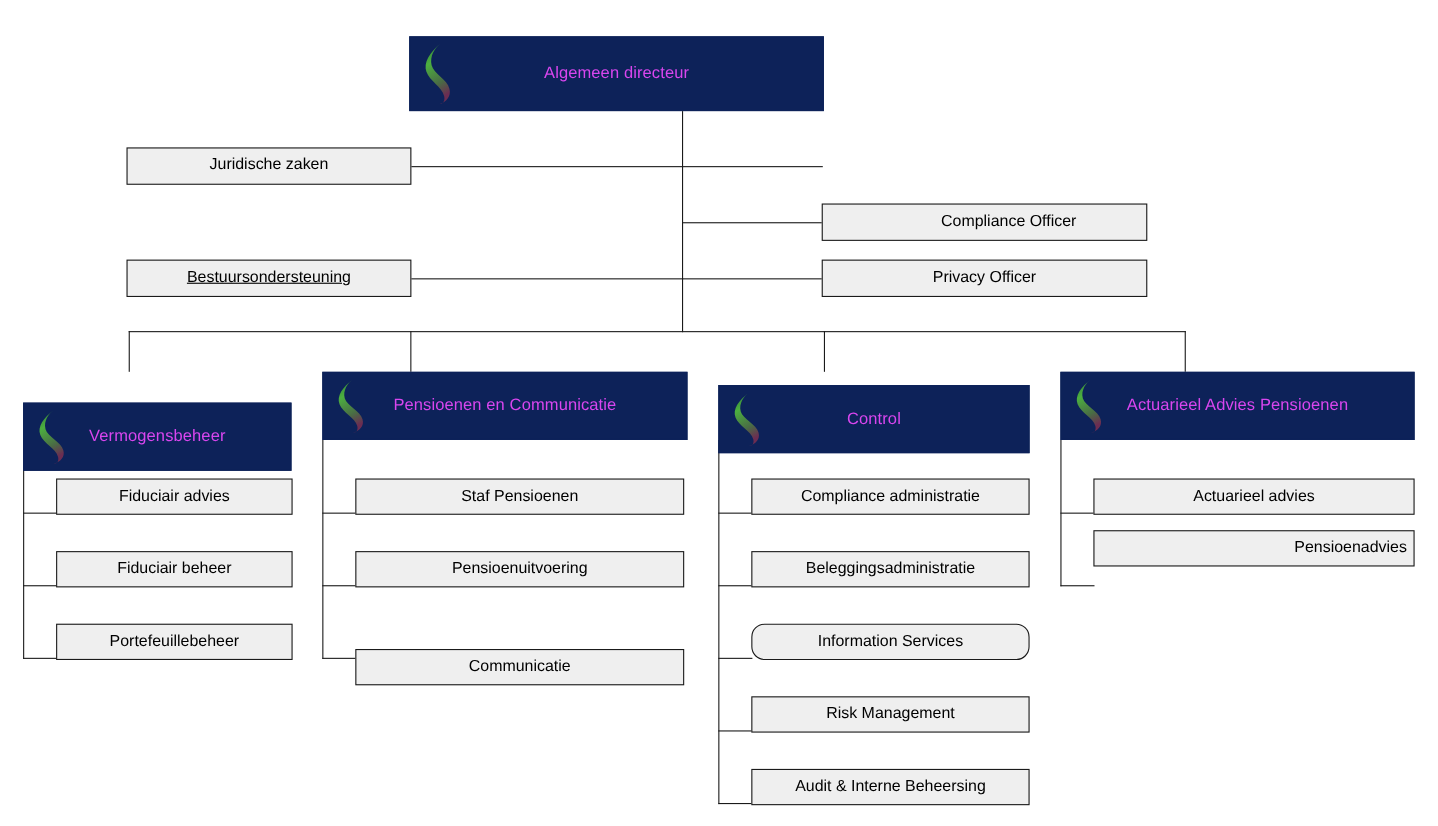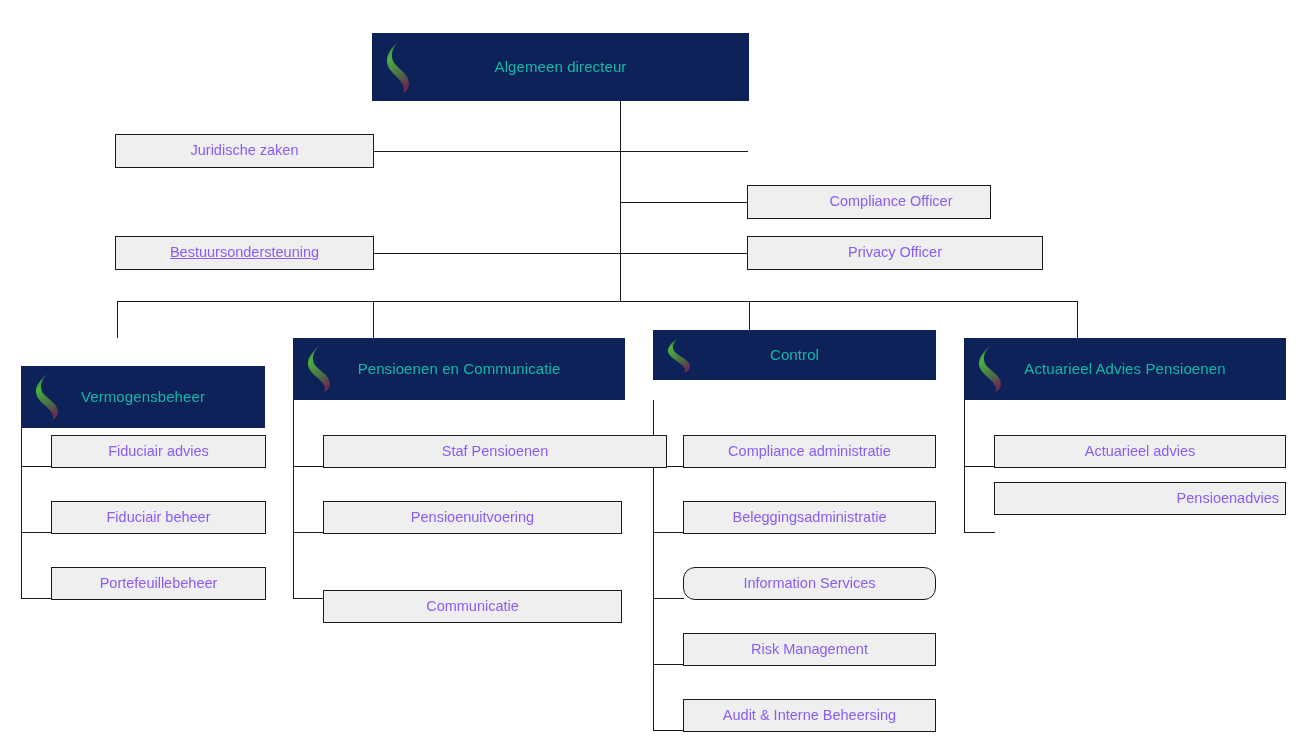--- a/index.html
+++ b/index.html
@@ -22,28 +22,28 @@
     position: absolute;
     box-sizing: border-box;
     display: flex;
     align-items: center;
     justify-content: center;
     text-align: center;
   }
   .box-navy {
     background: #0d2259;
     border: 1px solid #0d2259;
-    color: #14b8a6;
+    color: #d946ef;
     font-size: 15px;
     letter-spacing: .1px;
   }
   .box-gray {
     background: #efefef;
     border: 1px solid #1a1a1a;
-    color: #8b5cf6;
+    color: #000000;
     font-size: 14.5px;
   }
   .box-label {
     display: block;
     padding: 0 6px;
     line-height: 1.1;
   }
   
   .logo-swoosh {
     position: absolute;
@@ -129,21 +129,21 @@
     <span class="box-label">Algemeen directeur</span>
   </div>
 
   <div class="box box-gray" style="left:115px; top:134px; width:259px; height:34px;">
     <span class="box-label">Juridische zaken</span>
   </div>
   <div class="box box-gray" style="left:115px; top:236px; width:259px; height:34px;text-decoration:underline;">
     <span class="box-label">Bestuursondersteuning</span>
   </div>
 
-  <div class="box box-gray" style="left:747px; top:185px; width:244px; height:34px;padding-left:44px;">
+  <div class="box box-gray" style="left:747px; top:185px; width:296px; height:34px;padding-left:44px;">
     <span class="box-label">Compliance Officer</span>
   </div>
   <div class="box box-gray" style="left:747px; top:236px; width:296px; height:34px;">
     <span class="box-label">Privacy Officer</span>
   </div>
 
   <div class="box box-navy" style="left:21px; top:338px; width:244px; height:62px;margin-top:28px;">
     <svg class="logo-swoosh" viewBox="0 0 40 68" preserveAspectRatio="none">
       <defs>
         <linearGradient id="sw1" x1="0" y1="0" x2="0.25" y2="1">
@@ -176,31 +176,31 @@
           <stop offset="35%" stop-color="#4caf3f"></stop>
           <stop offset="75%" stop-color="#4a6b45"></stop>
           <stop offset="100%" stop-color="#6b2d52"></stop>
         </linearGradient>
       </defs>
       <path d="M20,2 C10,12 4,22 7,32 C10,42 22,48 24,58 C25,63 23,66 20,66
                C26,64 31,58 29,50 C27,40 14,34 12,25 C10,15 15,7 20,2 Z" fill="url(#sw2)"></path>
     </svg>
     <span class="box-label">Pensioenen en Communicatie</span>
   </div>
-  <div class="box box-gray" style="left:323px; top:435px; width:344px; height:33px;">
+  <div class="box box-gray" style="left:323px; top:435px; width:299px; height:33px;">
     <span class="box-label">Staf Pensioenen</span>
   </div>
   <div class="box box-gray" style="left:323px; top:501px; width:299px; height:33px;">
     <span class="box-label">Pensioenuitvoering</span>
   </div>
   <div class="box box-gray" style="left:323px; top:590px; width:299px; height:33px;">
     <span class="box-label">Communicatie</span>
   </div>
 
-  <div class="box box-navy" style="left:653px; top:330px; width:283px; height:50px;">
+  <div class="box box-navy" style="left:653px; top:350px; width:283px; height:62px;">
     <svg class="logo-swoosh" viewBox="0 0 40 68" preserveAspectRatio="none">
       <defs>
         <linearGradient id="sw3" x1="0" y1="0" x2="0.25" y2="1">
           <stop offset="0%" stop-color="#2f7a3a"></stop>
           <stop offset="35%" stop-color="#4caf3f"></stop>
           <stop offset="75%" stop-color="#4a6b45"></stop>
           <stop offset="100%" stop-color="#6b2d52"></stop>
         </linearGradient>
       </defs>
       <path d="M20,2 C10,12 4,22 7,32 C10,42 22,48 24,58 C25,63 23,66 20,66

